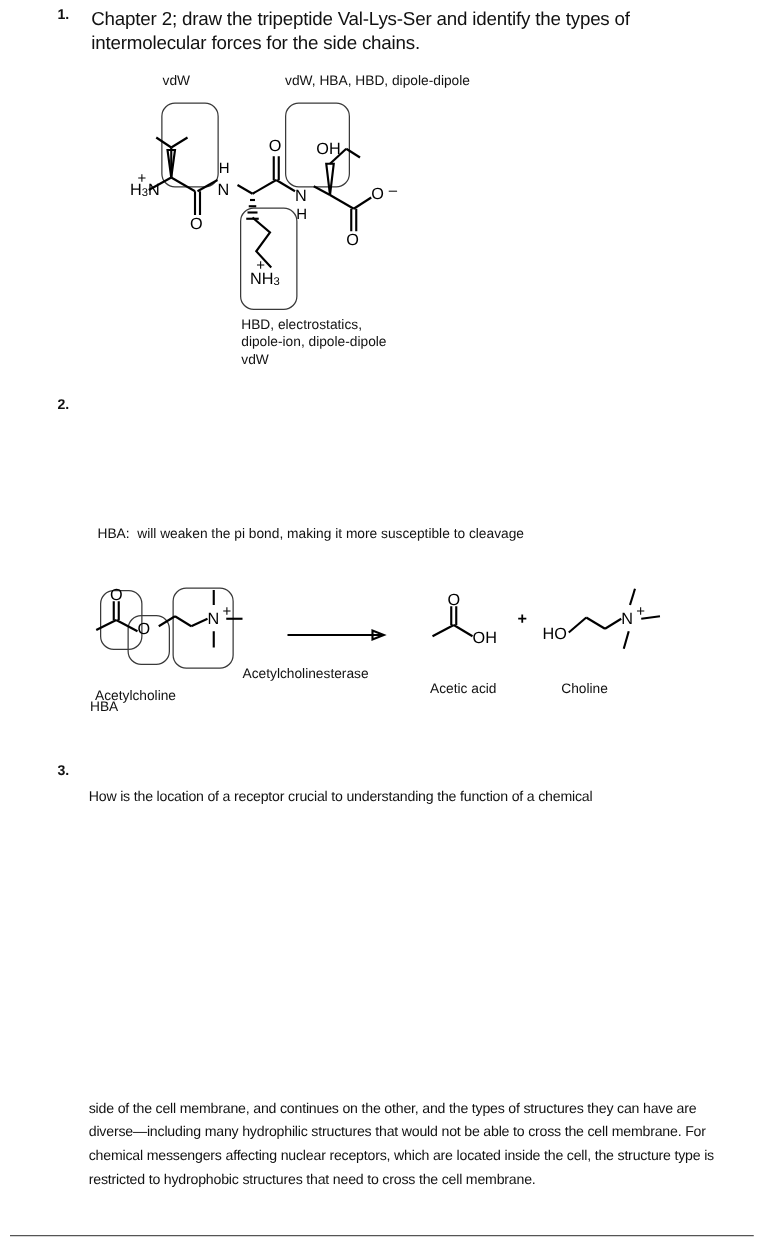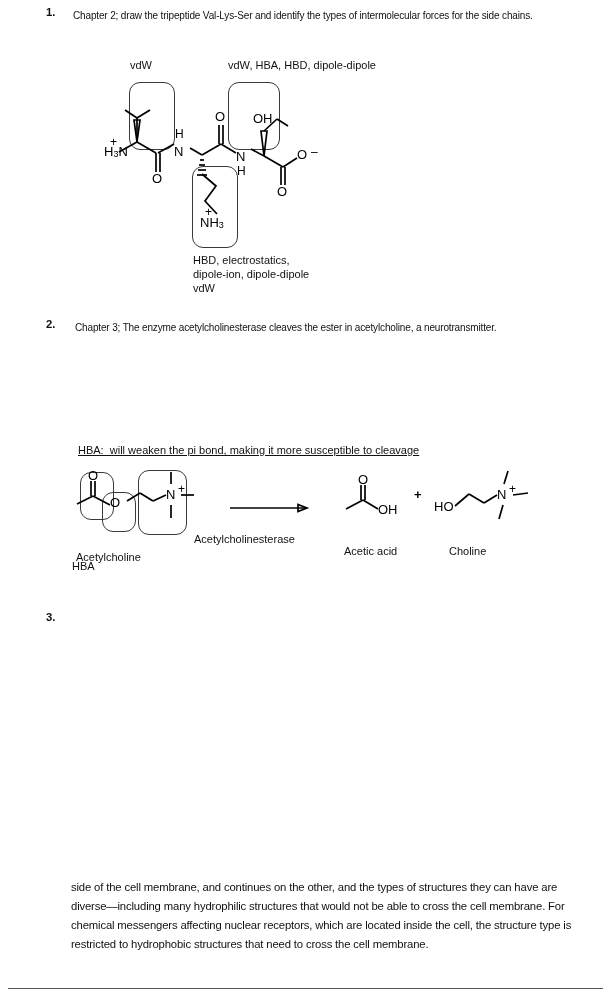--- a/index.html
+++ b/index.html
@@ -17,21 +17,21 @@
   }
   .page {
     position: absolute;
     inset: 0;
   }
 
   
   .qblock {
     position: absolute;
     font-family: "Liberation Sans", sans-serif;
-    font-size: 10px;
+    font-size: 15px;
     line-height: 19px;
     color: #111;
     letter-spacing: -0.15px;
   }
   .qnum {
     position: absolute;
     font-weight: bold;
     font-size: 11.3px;
     color: #111;
   }
@@ -185,24 +185,23 @@
   <div class="atom" style="left:253px; top:112px;">OH</div>
 
   <div class="atom" style="left:200px; top:216px;">NH<sub>3</sub></div>
   <div class="charge" style="left:205px; top:206px;">+</div>
 
   <div class="chemlabel" style="left:193px; top:253px;">HBD, electrostatics,</div>
   <div class="chemlabel" style="left:193px; top:267px;">dipole-ion, dipole-dipole</div>
   <div class="chemlabel" style="left:193px; top:281px;">vdW</div>
 
   <div class="qnum" style="left:46px; top:318px;">2.</div>
-  <div class="qblock" style="left:75px; top:318px; width:505px;">Chapter 3; The enzyme acetylcholinesterase cleaves the ester in acetylcholine, a neurotransmitter.</div>
-
-
-  <div class="chemlabel" style="left:78px; top:443px;text-decoration:underline;">HBA:  will weaken the pi bond, making it more susceptible to cleavage</div>
+
+
+  <div class="chemlabel" style="left:78px; top:420px;">HBA:  will weaken the pi bond, making it more susceptible to cleavage</div>
 
   <div class="hbox" style="left:80px; top:472px; width:32px; height:46px;"></div>
   <div class="hbox" style="left:102px; top:492px; width:32px; height:38px;"></div>
   <div class="hbox" style="left:138px; top:470px; width:47px; height:63px;"></div>
 
   <svg class="struct" style="left:0px; top:0px; width:611px; height:600px;">
 
     <line x1="77" y1="504" x2="93" y2="496"></line>
 
     <line x1="91" y1="496" x2="91" y2="481"></line>
@@ -250,18 +249,19 @@
   <div class="chemlabel" style="left:344px; top:544px;">Acetic acid</div>
 
   <div class="atom" style="left:414px; top:488px; font-weight:bold;">+</div>
 
   <div class="atom" style="left:434px; top:500px;">HO</div>
   <div class="atom" style="left:497px; top:488px;">N</div>
   <div class="charge" style="left:509px; top:483px;">+</div>
   <div class="chemlabel" style="left:449px; top:544px;">Choline</div>
 
   <div class="qnum" style="left:46px; top:611px;">3.</div>
+  <div class="para" style="left:71px; top:629px; width:505px;">How is the location of a receptor crucial to understanding the function of a chemical</div>
 
 
   <div class="para" style="left:71px; top:878px; width:512px;">side of the cell membrane, and continues on the other, and the types of structures they can have are diverse—including many hydrophilic structures that would not be able to cross the cell membrane.  For chemical messengers affecting nuclear receptors, which are located inside the cell, the structure type is restricted to hydrophobic structures that need to cross the cell membrane.</div>
 
   <hr class="footer-rule">
 </div>
 
 </body></html>

